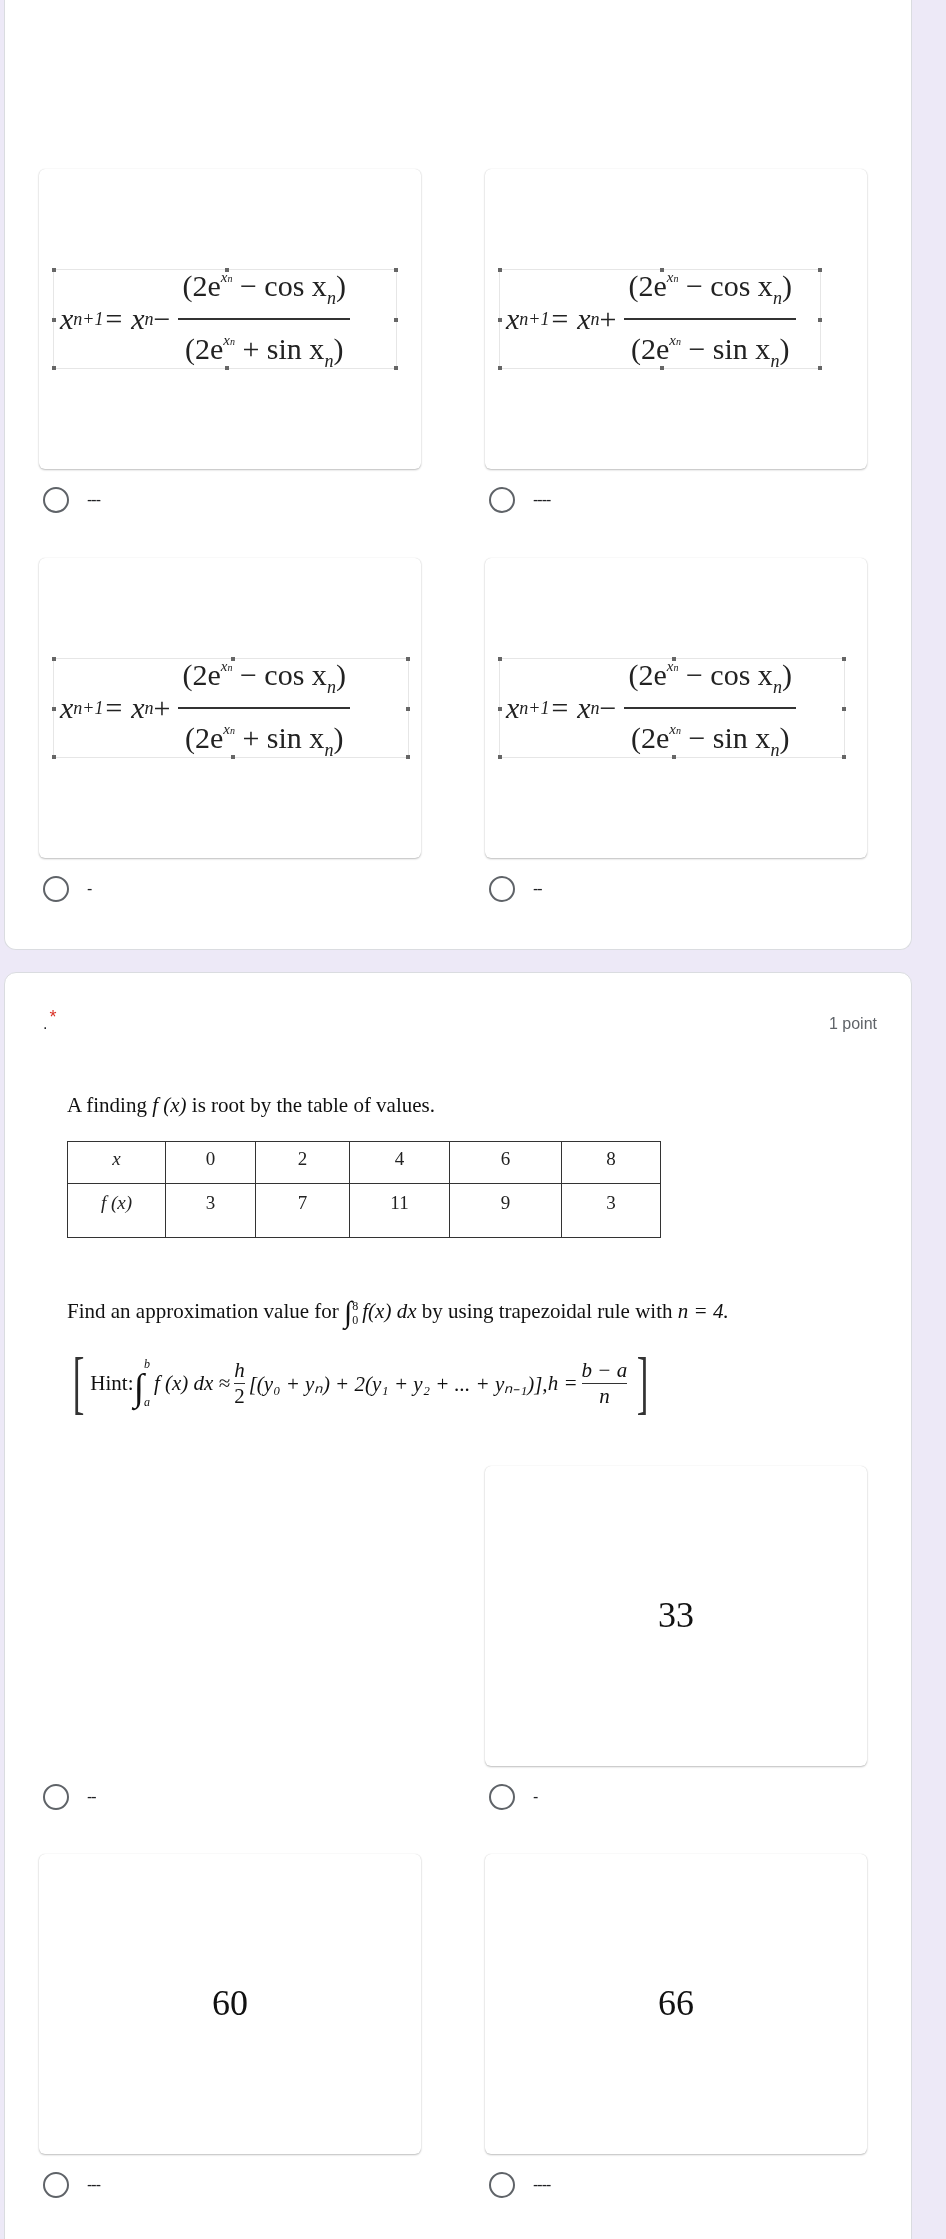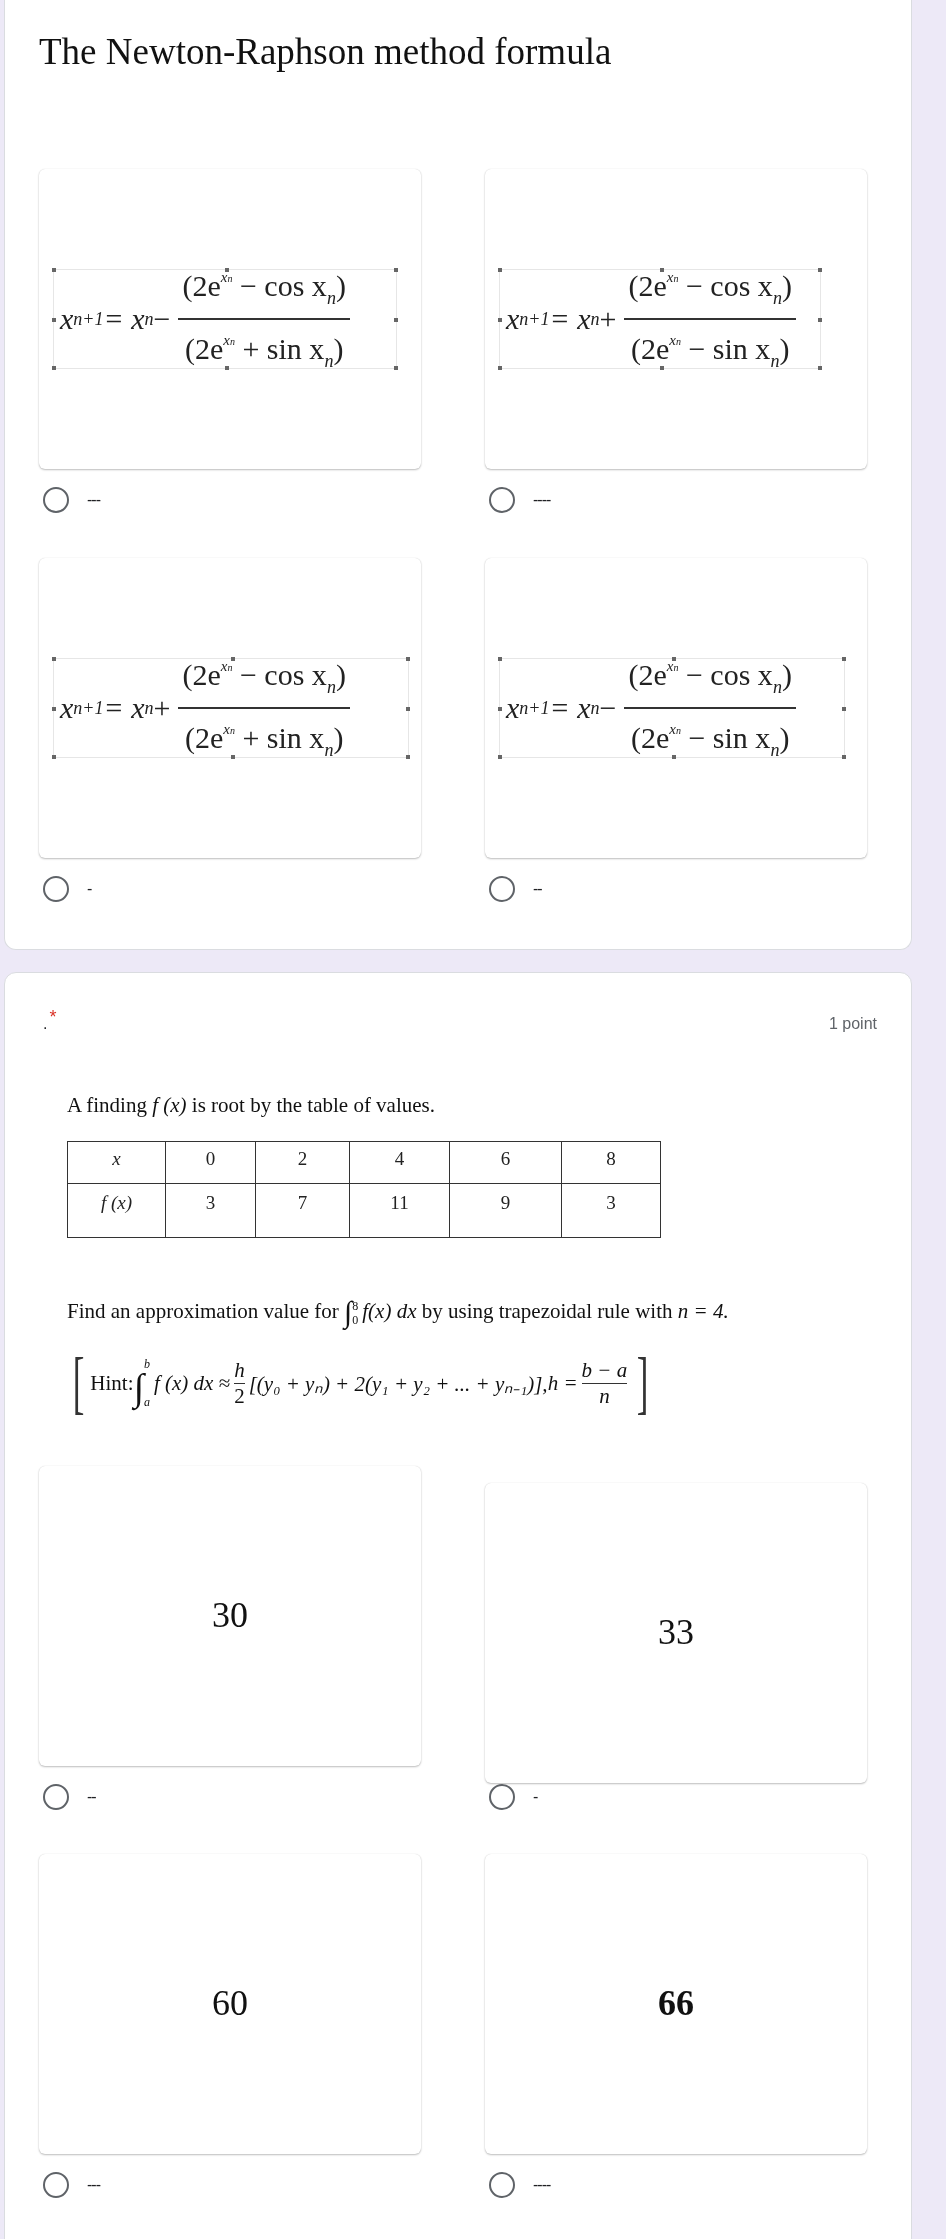--- a/index.html
+++ b/index.html
@@ -63,21 +63,20 @@
   .hint-frac span { line-height: 24px; }
   .hint-frac .bar { width: 100%; height: 1px; background: #333; }
 
   .answer-value { position: absolute; left: 0; right: 0; top: 128px; text-align: center; font-family: "Liberation Serif", serif; font-size: 36px; color: #111; }
 </style>
 </head>
 <body>
 
 <div class="q-card" id="q1">
   <div class="q1-title">
-    <div>The Newton-Raphson method formula</div>
   </div>
 
   <div class="opt-card" style="left:34px; top:181px;">
     <div class="formula-box" style="width:344px;">
       <span class="handle" style="left:-2px;top:-2px"></span>
         <span class="handle" style="left:50%;top:-2px"></span>
         <span class="handle" style="right:-2px;top:-2px"></span>
       <span class="handle" style="left:-2px;top:48px"></span>
         <span class="handle" style="right:-2px;top:48px"></span>
       <span class="handle" style="left:-2px;bottom:-2px"></span>
@@ -238,44 +237,41 @@
     <i>[(y₀ + yₙ) + 2(y₁ + y₂ + ... + yₙ₋₁)], </i>
     <i>h = </i>
     <span class="hint-frac">
         <i>b − a</i>
         <span class="bar"></span>
         <i>n</i>
       </span>
     <span class="bracket">]</span>
   </div>
 
-  <div class="opt-card" style="left:34px; top:493px;">
-    <div class="answer-value">30</div>
-  </div>
   <div class="radio-row" style="left:38px; top:811px;">
     <span class="radio"></span>
     <span class="radio-label">--</span>
   </div>
 
-  <div class="opt-card" style="left:480px; top:510px;text-decoration:underline;">
+  <div class="opt-card" style="left:480px; top:493px;text-decoration:underline;">
     <div class="answer-value">33</div>
   </div>
   <div class="radio-row" style="left:484px; top:811px;">
     <span class="radio"></span>
     <span class="radio-label">-</span>
   </div>
 
   <div class="opt-card" style="left:34px; top:881px;">
     <div class="answer-value">60</div>
   </div>
   <div class="radio-row" style="left:38px; top:1199px;">
     <span class="radio"></span>
     <span class="radio-label">---</span>
   </div>
 
-  <div class="opt-card" style="left:480px; top:881px;font-weight:bold;">
+  <div class="opt-card" style="left:480px; top:881px;">
     <div class="answer-value">66</div>
   </div>
   <div class="radio-row" style="left:484px; top:1199px;">
     <span class="radio"></span>
     <span class="radio-label">----</span>
   </div>
 </div>
 
 </body></html>

